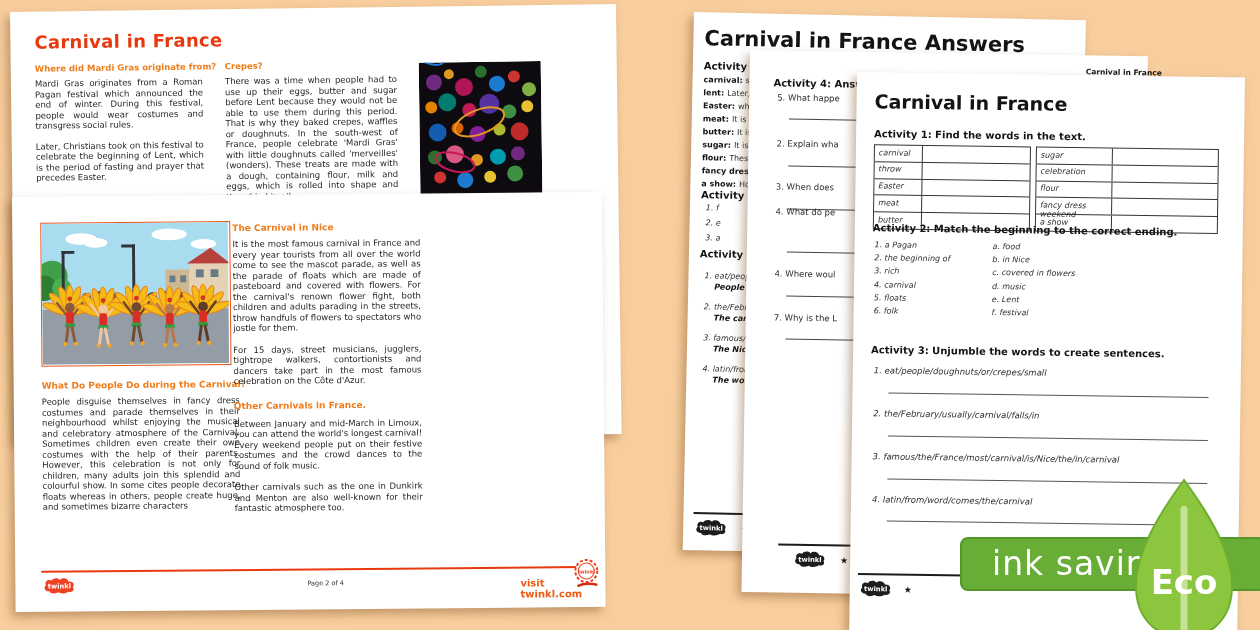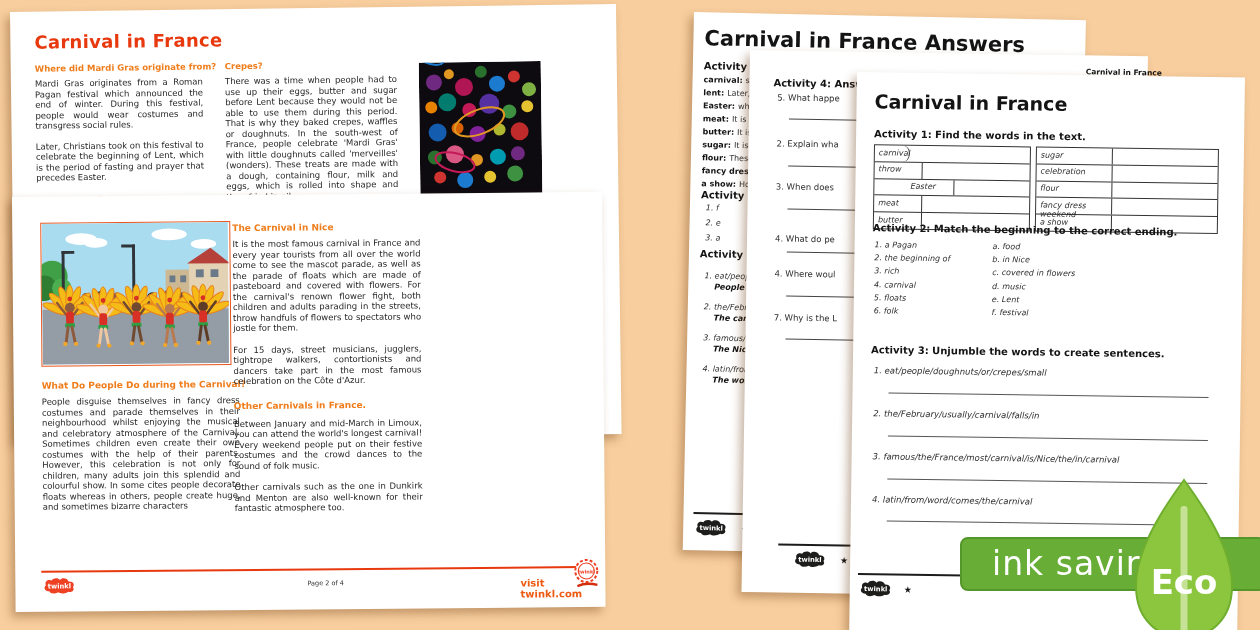--- a/index.html
+++ b/index.html
@@ -244,21 +244,21 @@
   <div class="pg" style="left:750px;top:50px;width:398px;height:542px;transform:rotate(0.9deg);transform-origin:top left;">
     <div class="abs" style="left:336px;top:12px;font-size:7.5px;font-weight:bold;color:#141414;white-space:nowrap;">Carnival in France</div>
     <div class="abs bw-head" style="left:24px;top:27px;">Activity 4: Answ</div>
 
     <div class="qitem" style="left:28px;top:42px;">5. What happe</div>
     <div class="rule" style="left:40px;top:68px;width:130px;background:#444;"></div>
     <div class="qitem" style="left:28px;top:88px;">2. Explain wha</div>
     <div class="rule" style="left:40px;top:115px;width:130px;background:#444;"></div>
     <div class="qitem" style="left:28px;top:131px;">3. When does</div>
     <div class="rule" style="left:40px;top:158px;width:130px;background:#444;"></div>
-    <div class="qitem" style="left:28px;top:183px;">4. What do pe</div>
+    <div class="qitem" style="left:28px;top:156px;">4. What do pe</div>
     <div class="rule" style="left:40px;top:201px;width:130px;background:#444;"></div>
     <div class="qitem" style="left:28px;top:218px;">4. Where woul</div>
     <div class="rule" style="left:40px;top:245px;width:130px;background:#444;"></div>
     <div class="qitem" style="left:28px;top:262px;">7. Why is the L</div>
     <div class="rule" style="left:40px;top:288px;width:130px;background:#444;"></div>
 
     <div class="rule-dark" style="left:36px;top:493px;width:280px;"></div>
     <div class="cloud" style="left:50px;top:499px;">
       <svg width="36" height="18" viewBox="0 0 64 30">
         <path fill="#1d1d1b" d="M14 25 C6 25 3 18 8 14 C5 7 13 3 18 6 C20 1 30 0 33 5 C37 0 47 2 48 8 C56 7 60 13 56 18 C60 23 54 28 48 26 C42 30 34 30 30 27 C24 30 16 30 14 25 Z"></path>
@@ -267,29 +267,29 @@
     </div>
     <div class="star" style="left:98px;top:504px;">★</div>
   </div>
 
   <div class="pg" style="left:857px;top:72px;width:388px;height:558px;transform:rotate(0.8deg);transform-origin:top left;">
     <div class="abs bw-title" style="left:18px;top:18px;font-size:19px;">Carnival in France</div>
     <div class="abs bw-head" style="left:18px;top:56px;">Activity 1: Find the words in the text.</div>
 
     <div class="wtab" style="left:18px;top:72px;width:155px;">
       <div class="wrow">
-          <div class="wlabel" style="width:35px;border-radius:7px;">carnival</div>
+          <div class="wlabel" style="width:48px;">carnival</div>
           <div class="wblank"></div>
         </div>
       <div class="wrow">
           <div class="wlabel" style="width:48px;">throw</div>
           <div class="wblank"></div>
         </div>
       <div class="wrow">
-          <div class="wlabel" style="width:48px;margin-left:32px;">Easter</div>
+          <div class="wlabel" style="width:48px;">Easter</div>
           <div class="wblank"></div>
         </div>
       <div class="wrow">
           <div class="wlabel" style="width:48px;">meat</div>
           <div class="wblank"></div>
         </div>
       <div class="wrow">
           <div class="wlabel" style="width:48px;">butter</div>
           <div class="wblank"></div>
         </div>

